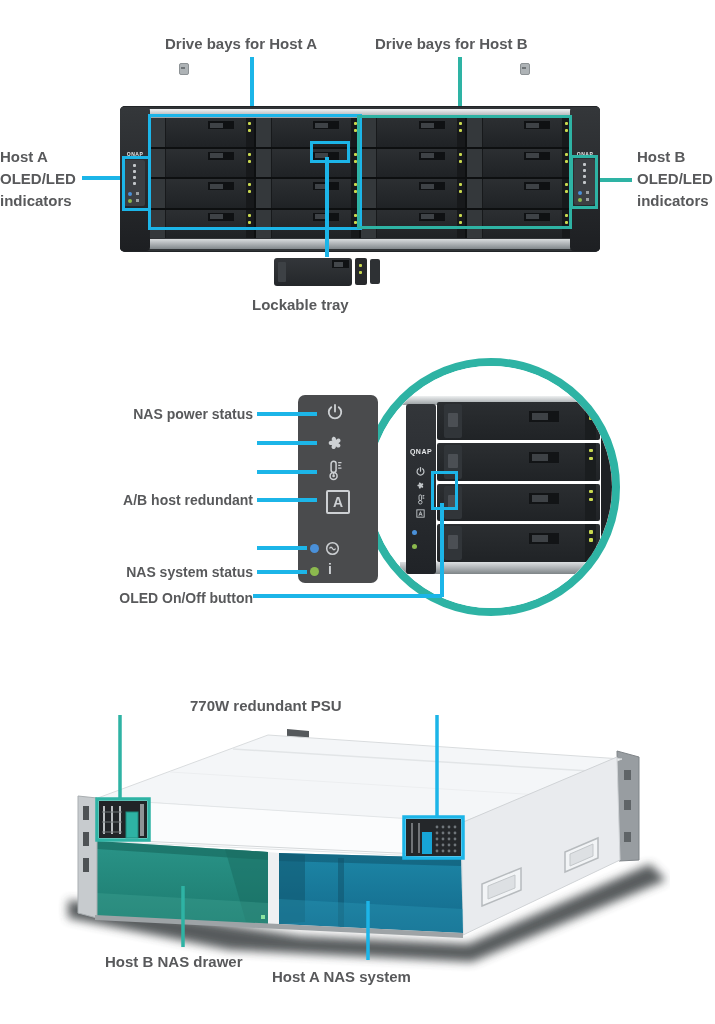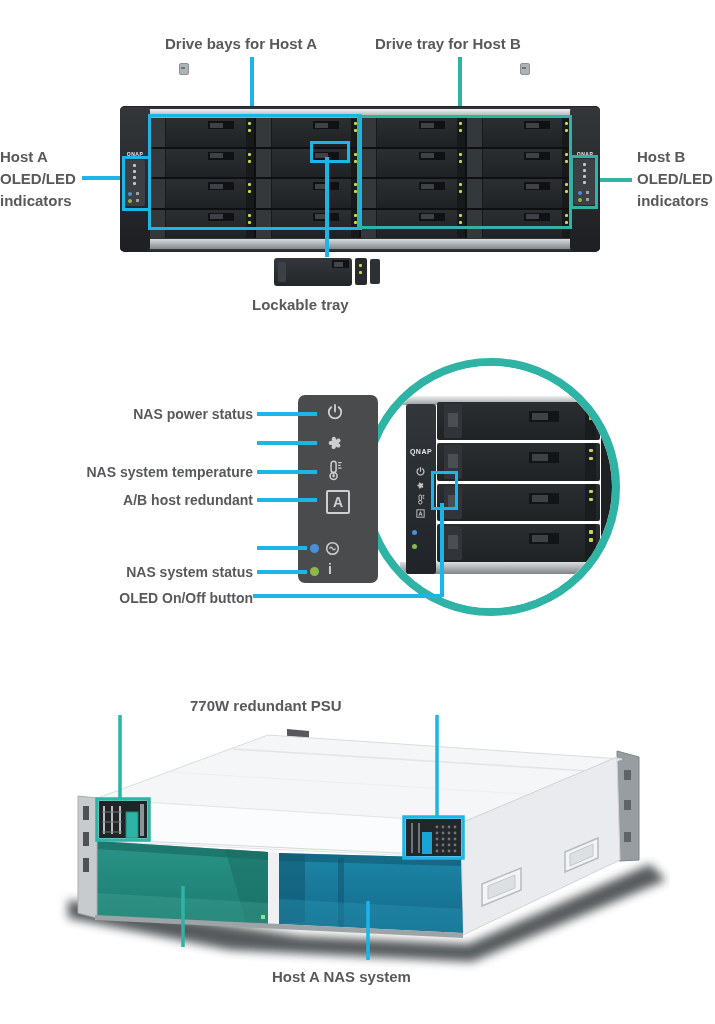--- a/index.html
+++ b/index.html
@@ -70,21 +70,21 @@
   .magqnap{top:44px;font-size:7px}
   .magico{position:absolute;left:9px;width:11px;height:11px}
   
 </style>
 </head>
 <body>
 
 <div id="canvas">
 
   <div class="lbl ctr" style="left:165px;top:33px;width:175px">Drive bays for Host A</div>
-  <div class="lbl ctr" style="left:375px;top:33px;width:175px">Drive tray for Host B</div>
+  <div class="lbl ctr" style="left:375px;top:33px;width:175px">Drive bays for Host B</div>
   <div class="vl cyan" style="left:250px;top:57px;height:61px"></div>
   <div class="vl teal" style="left:458px;top:57px;height:61px"></div>
   <div class="screwtip" style="left:179px;top:63px"></div>
   <div class="screwtip" style="left:520px;top:63px"></div>
 
   <div class="lbl ctr" style="left:0;top:146px;width:82px;line-height:22px">
     <div>Host A</div>
     <div>OLED/LED</div>
     <div>indicators</div>
   </div>
@@ -413,21 +413,20 @@
     <div class="led9" style="left:12px;top:149px;background:#4a90d9"></div>
     <svg class="pic" style="left:27px;top:146px" width="15" height="15" viewBox="0 0 16 16" fill="none" stroke="#cdd0d3">
         <circle cx="8" cy="8" r="6.2" stroke-width="1.6"></circle>
         <path d="M4.8 8c1-1.8 2.2-1.8 3.2 0s2.2 1.8 3.2 0" stroke-width="1.4"></path>
       </svg>
     <div class="led9" style="left:12px;top:172px;background:#8cb94e"></div>
     <div id="iglyph">i</div>
   </div>
 
   <div class="lbl small rgt" style="left:40px;top:405px;width:213px">NAS power status</div>
-  <div class="lbl small rgt" style="left:40px;top:463px;width:213px">NAS system temperature</div>
   <div class="lbl small rgt" style="left:40px;top:491px;width:213px">A/B host redundant</div>
   <div class="lbl small rgt" style="left:40px;top:589px;width:213px">OLED On/Off button</div>
   <div class="lbl small rgt" style="left:40px;top:563px;width:213px">NAS system status</div>
   <div class="hl cyan" style="left:257px;top:412px;width:60px"></div>
   <div class="hl cyan" style="left:257px;top:441px;width:60px"></div>
   <div class="hl cyan" style="left:257px;top:470px;width:60px"></div>
   <div class="hl cyan" style="left:257px;top:498px;width:60px"></div>
   <div class="hl cyan" style="left:257px;top:546px;width:50px"></div>
   <div class="hl cyan" style="left:257px;top:570px;width:50px"></div>
   <div class="hl cyan" style="left:253px;top:594px;width:189px;z-index:30"></div>
@@ -516,14 +515,15 @@
     <rect x="422" y="832" width="10" height="22" fill="#17a5d6"></rect>
 
     <rect x="97" y="799" width="52" height="41" fill="none" stroke="#2eb3a4" stroke-width="3.5"></rect>
     <rect x="404" y="817" width="59" height="41" fill="none" stroke="#1cb5e8" stroke-width="3.5"></rect>
     <polyline points="194,702 120,702 120,799" fill="none" stroke="#2eb3a4" stroke-width="3.5"></polyline>
     <polyline points="360,702 437,702 437,817" fill="none" stroke="#1cb5e8" stroke-width="3.5"></polyline>
     <line x1="183" y1="886" x2="183" y2="947" stroke="#2eb3a4" stroke-width="3.5"></line>
     <line x1="368" y1="901" x2="368" y2="960" stroke="#1cb5e8" stroke-width="3.5"></line>
   </svg>
 
+  <div class="lbl ctr" style="left:105px;top:951px;width:156px">Host B NAS drawer</div>
   <div class="lbl ctr" style="left:272px;top:966px;width:160px">Host A NAS system</div>
 </div>
 
 </body></html>

